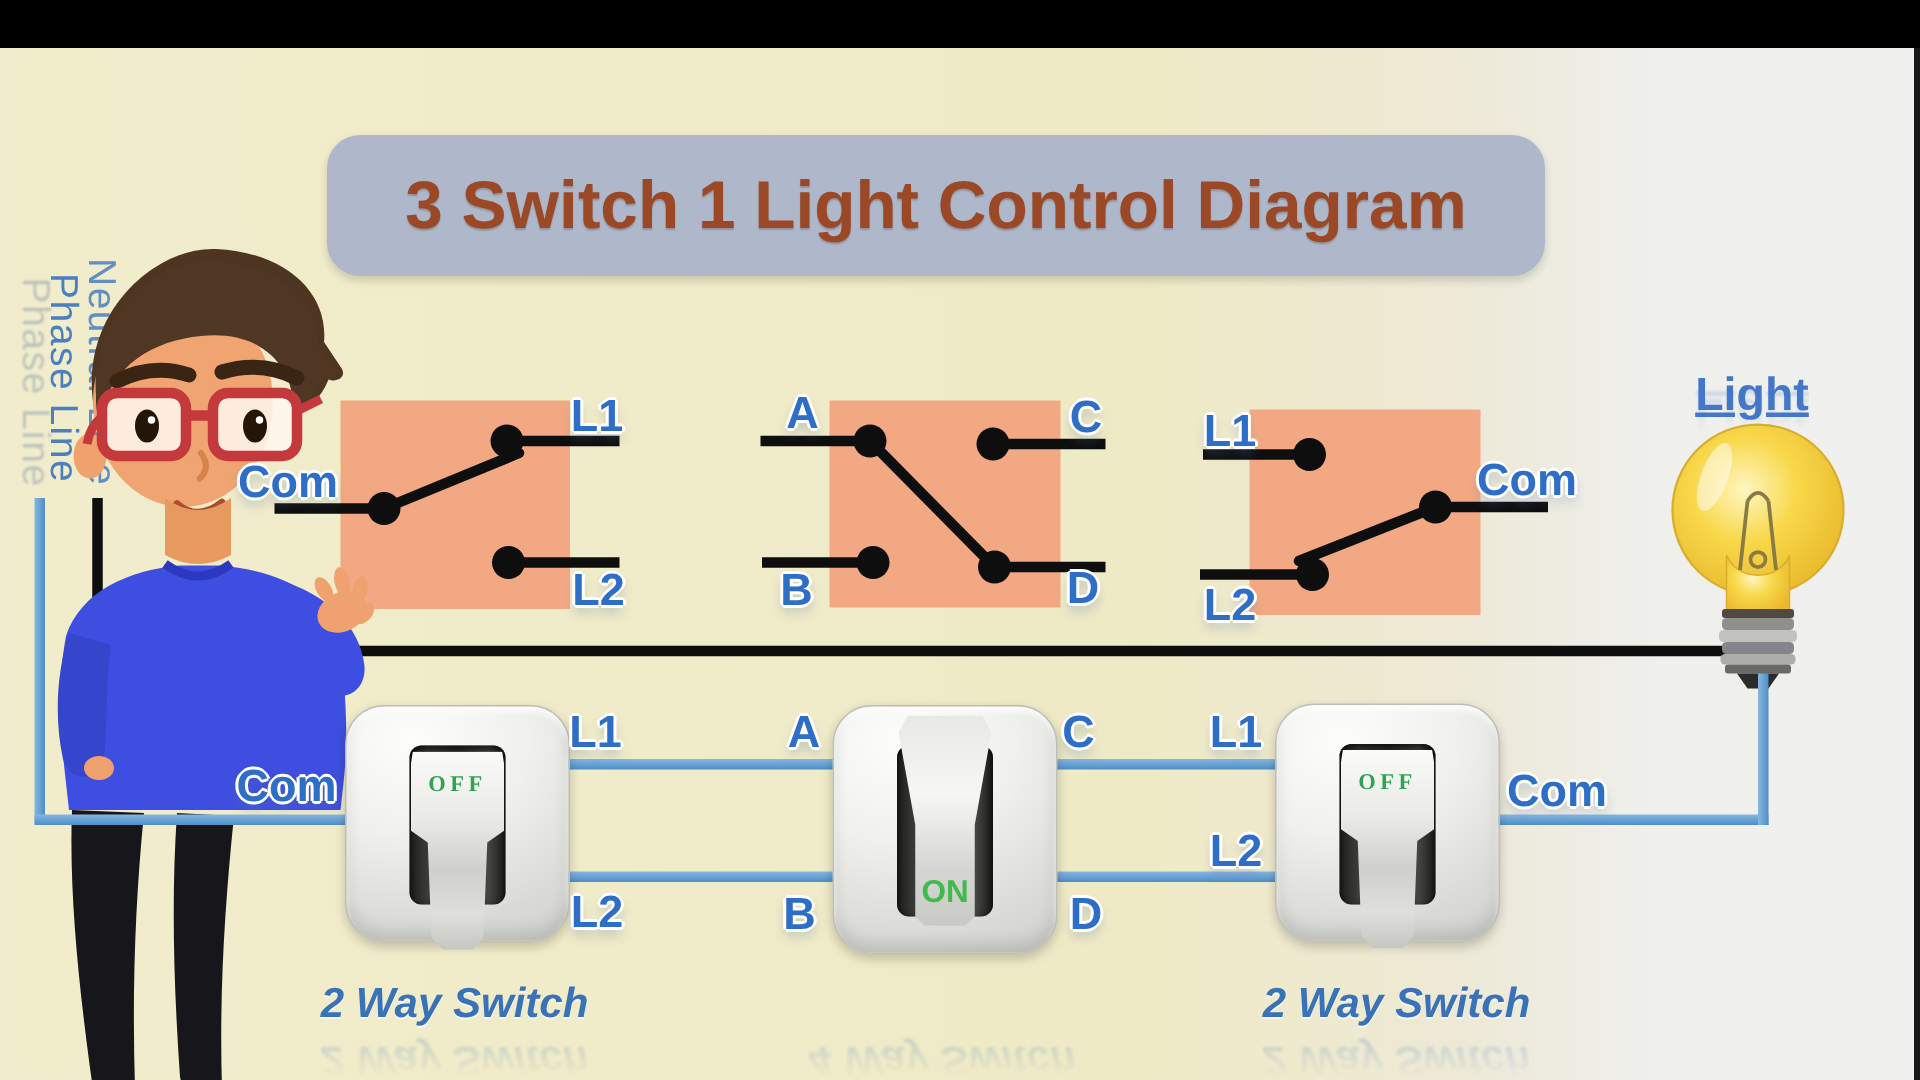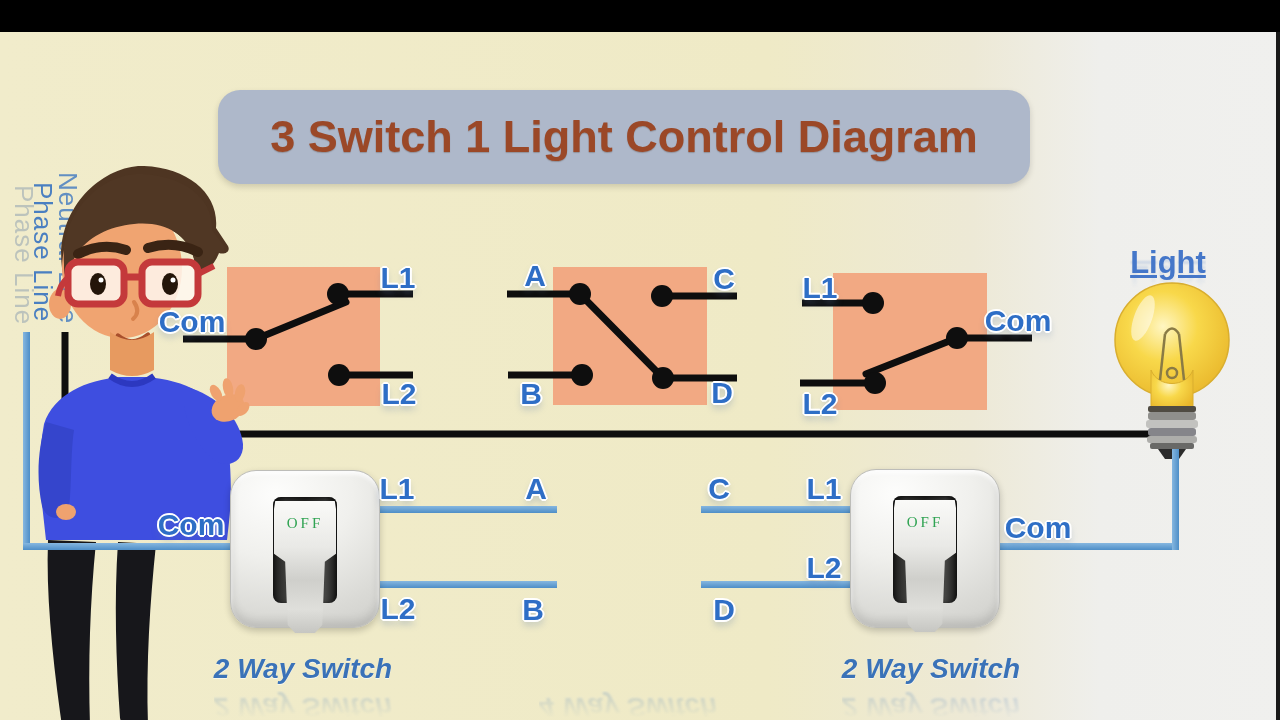--- a/index.html
+++ b/index.html
@@ -50,21 +50,21 @@
     top:30px; height:132px;
     clip-path:polygon(2% 0%,98% 0%,100% 6%,100% 40%,82% 46%,78% 94%,66% 100%,34% 100%,22% 94%,18% 46%,0% 40%,0% 6%);
     background:linear-gradient(180deg,#FAFAF8 0%,#E9E9E6 35%,#CFCFCB 60%,#DFDFDB 82%,#C6C6C2 100%);
   }
   .lever-on {
     top:6px; height:140px;
     clip-path:polygon(10% 0%,90% 0%,100% 8%,82% 52%,82% 96%,72% 100%,28% 100%,18% 96%,18% 52%,0% 8%);
     background:linear-gradient(180deg,#E8E8E5 0%,#F6F6F3 38%,#D6D6D2 72%,#C9C9C5 100%);
   }
   .state { position:absolute; width:100%; text-align:center; }
-  .state-off { top:14px; font-family:"Liberation Serif", serif; font-weight:normal; font-size:15px; letter-spacing:3px; color:#2FA352; }
+  .state-off { top:14px; font-family:"Liberation Serif", serif; font-weight:bold; font-size:15px; letter-spacing:3px; color:#2FA352; }
   .state-on  { top:106px; font-size:21px; font-weight:bold; color:#3FBA4C; }
 
   .lbl {
     position:absolute; transform:translate(-50%,-50%); z-index:8;
     font-size:30px; font-weight:bold; color:#2E6EC6; white-space:nowrap;
     text-shadow:2px 0 0 #FFF,-2px 0 0 #FFF,0 2px 0 #FFF,0 -2px 0 #FFF,
                 1px 1px 0 #FFF,-1px -1px 0 #FFF,1px -1px 0 #FFF,-1px 1px 0 #FFF,
                 0 5px 7px rgba(90,120,170,.4);
   }
   .cap {
@@ -220,20 +220,26 @@
   <div class="bwire" style="left:701px;top:549px;width:151px;height:7px"></div>
   <div class="bwire" style="left:997px;top:511px;width:182px;height:7px"></div>
   <div class="bwire v" style="left:1172px;top:417px;width:7px;height:101px"></div>
 
   <div class="plate" style="left:230px;top:438px;height:156px">
     <div class="slot"></div>
     <div class="lever lever-off">
       <div class="state state-off">OFF</div>
     </div>
   </div>
+  <div class="plate" style="left:555px;top:438px;height:164px">
+    <div class="slot"></div>
+    <div class="lever lever-on">
+      <div class="state state-on">ON</div>
+    </div>
+  </div>
   <div class="plate" style="left:850px;top:437px;height:157px">
     <div class="slot"></div>
     <div class="lever lever-off">
       <div class="state state-off">OFF</div>
     </div>
   </div>
 
   <div class="lbl" style="left:192px;top:290px">Com</div>
   <div class="lbl" style="left:398px;top:246px">L1</div>
   <div class="lbl" style="left:399px;top:362px">L2</div>

